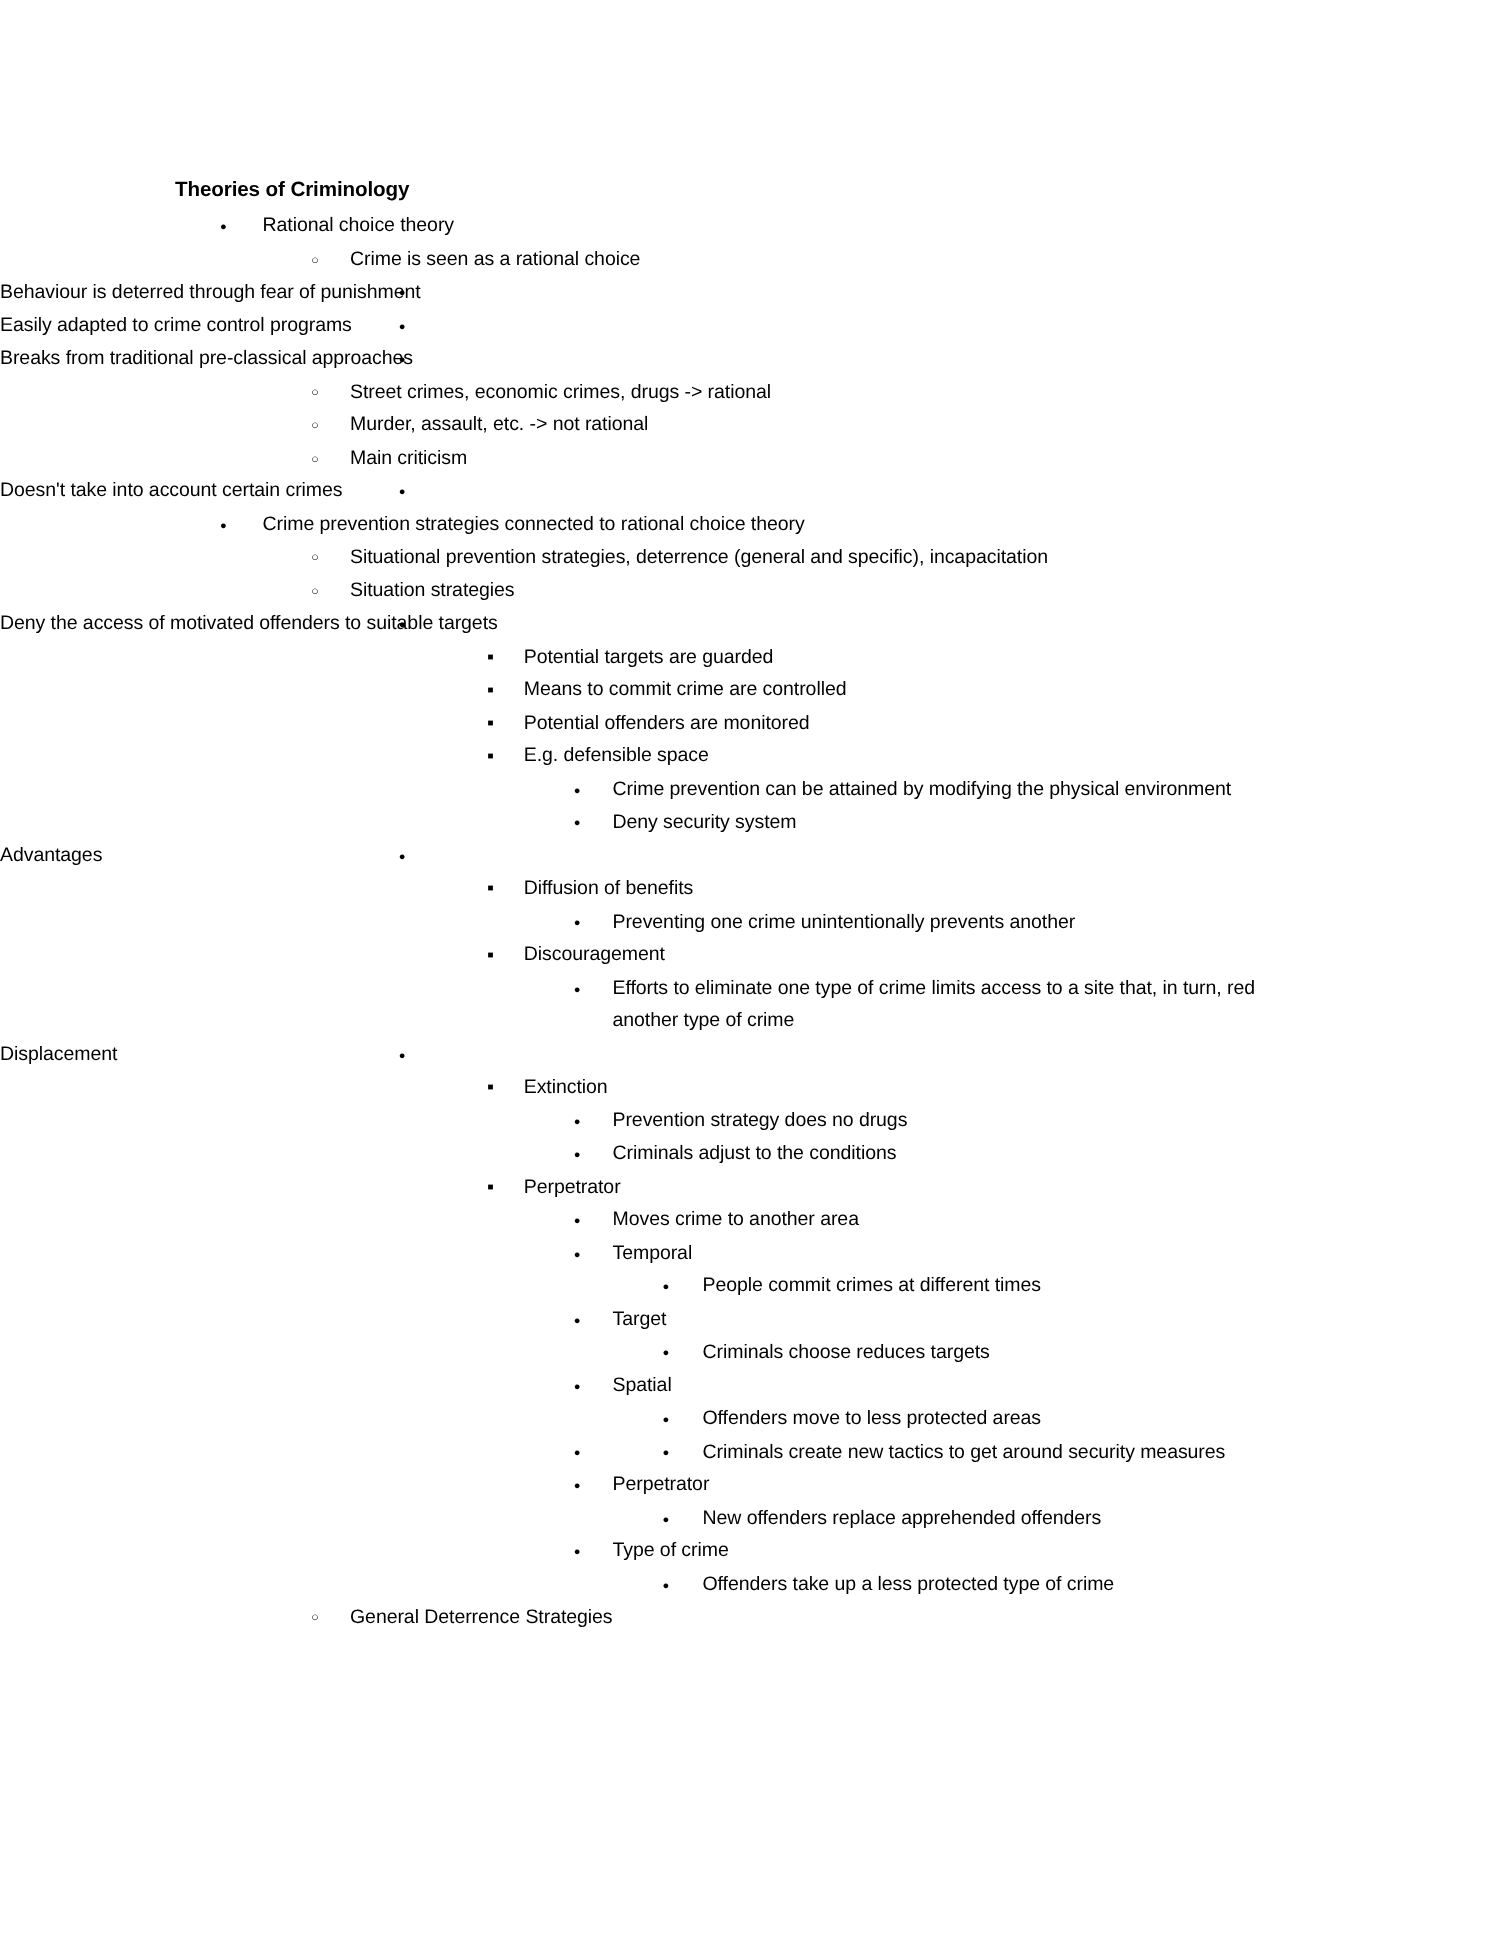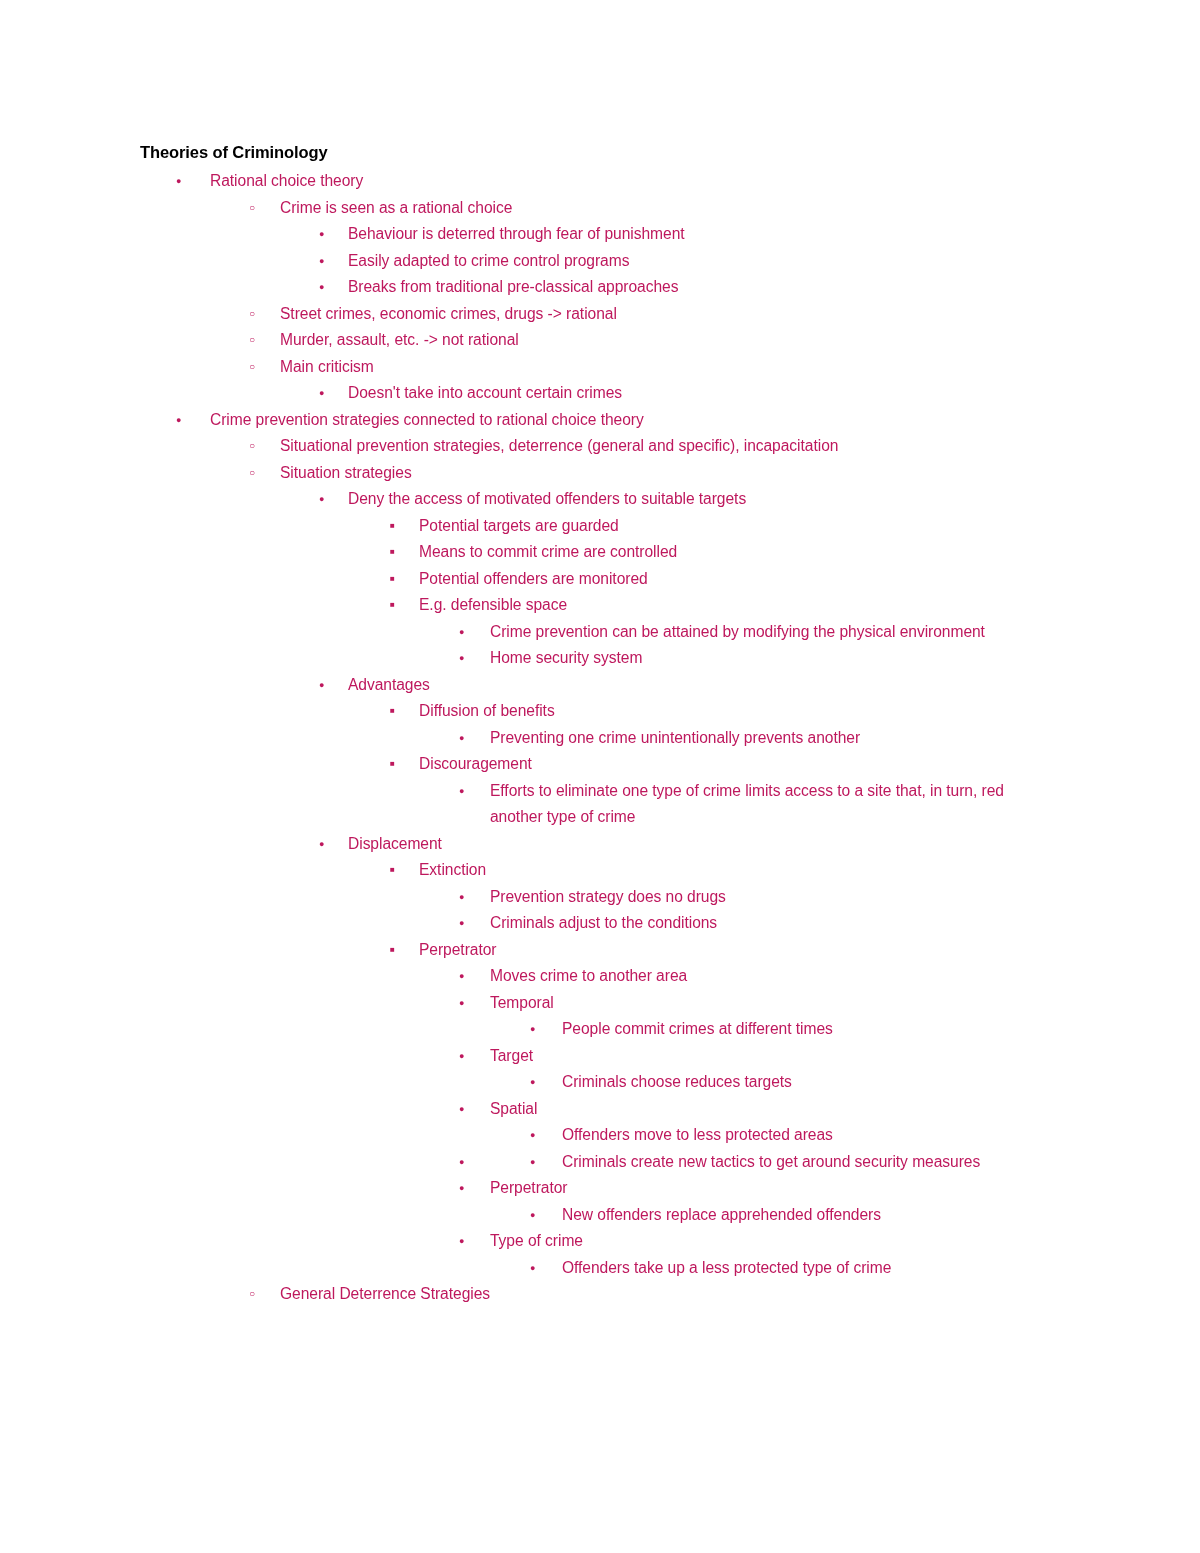--- a/index.html
+++ b/index.html
@@ -43,21 +43,21 @@
     top: 168px;
     width: 1200px;
     list-style: none;
     margin: 0;
     padding: 0;
   }
   .oi {
     position: relative;
     font-size: 15.6px;
     line-height: 26.5px;
-    color: #be185d;
+    color: #000000;
     letter-spacing: -0.05px;
   }
   .oi > .bul {
     position: absolute;
     top: 0;
     line-height: 26.5px;
     font-size: 15.6px;
     color: inherit;
     text-align: left;
     width: 20px;
@@ -68,21 +68,21 @@
   }
 
   
   .lv1 > .bul { left: 176px; font-size: 13px; }
   .lv1 > .txt { margin-left: 210px; max-width: 830px; }
 
   .lv2 > .bul { left: 249px; font-size: 12px; }
   .lv2 > .txt { margin-left: 280px; max-width: 760px; }
 
   .lv3 > .bul { left: 319px; font-size: 13px; }
-  .lv3 > .txt { margin-left: 348px; max-width: 712px; }
+  .lv3 > .txt { max-width: 712px; }
 
   .lv4 > .bul { left: 390px; font-size: 10px; }
   .lv4 > .txt { margin-left: 419px; max-width: 642px; }
 
   .lv5 > .bul { left: 459px; font-size: 13px; }
   .lv5 > .txt { margin-left: 490px; max-width: 572px; }
 
   .lv6 > .bul { left: 530px; font-size: 13px; }
   .lv6 > .txt { margin-left: 562px; max-width: 500px; }
 
@@ -169,21 +169,21 @@
         <div class="oi lv4 bullet-square">
           <span class="bul"></span>
           <span class="txt">E.g. defensible space</span>
         </div>
         <div class="oi lv5 bullet-disc">
           <span class="bul"></span>
           <span class="txt">Crime prevention can be attained by modifying the physical environment</span>
         </div>
         <div class="oi lv5 bullet-disc">
           <span class="bul"></span>
-          <span class="txt">Home security system</span>
+          <span class="txt">Deny security system</span>
         </div>
         <div class="oi lv3 bullet-disc">
           <span class="bul"></span>
           <span class="txt">Advantages</span>
         </div>
         <div class="oi lv4 bullet-square">
           <span class="bul"></span>
           <span class="txt">Diffusion of benefits</span>
         </div>
         <div class="oi lv5 bullet-disc">

